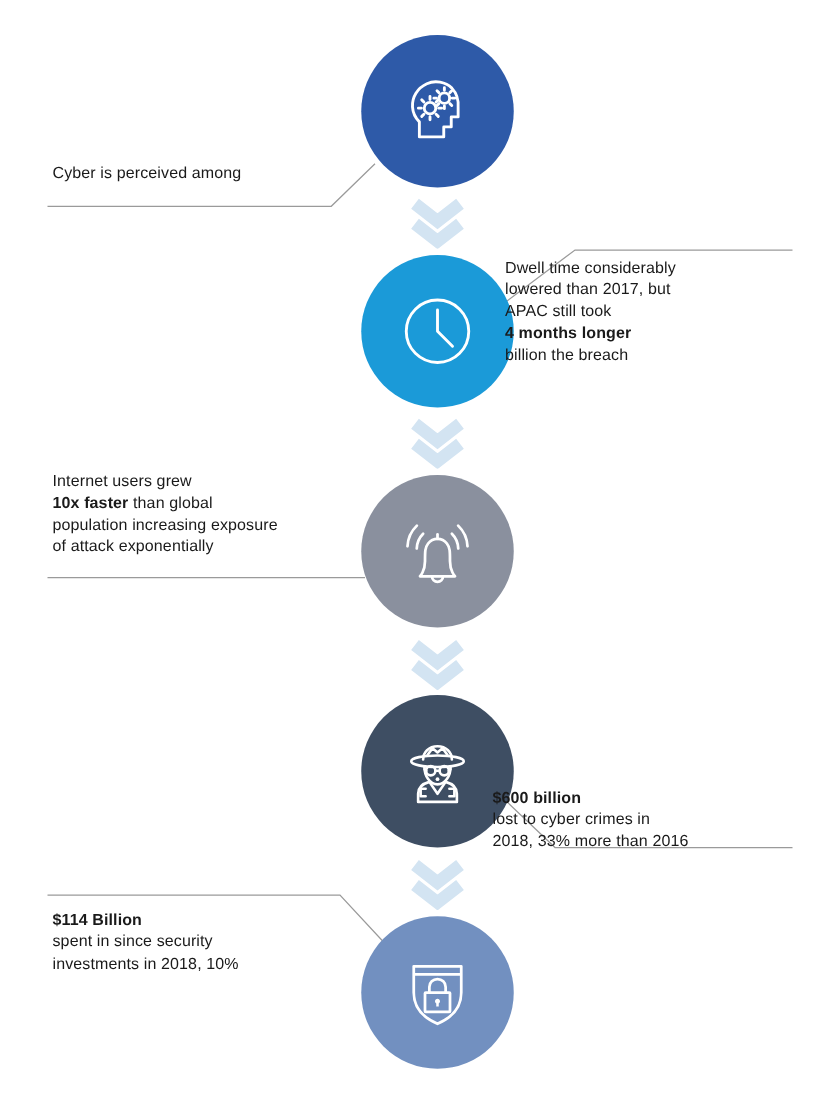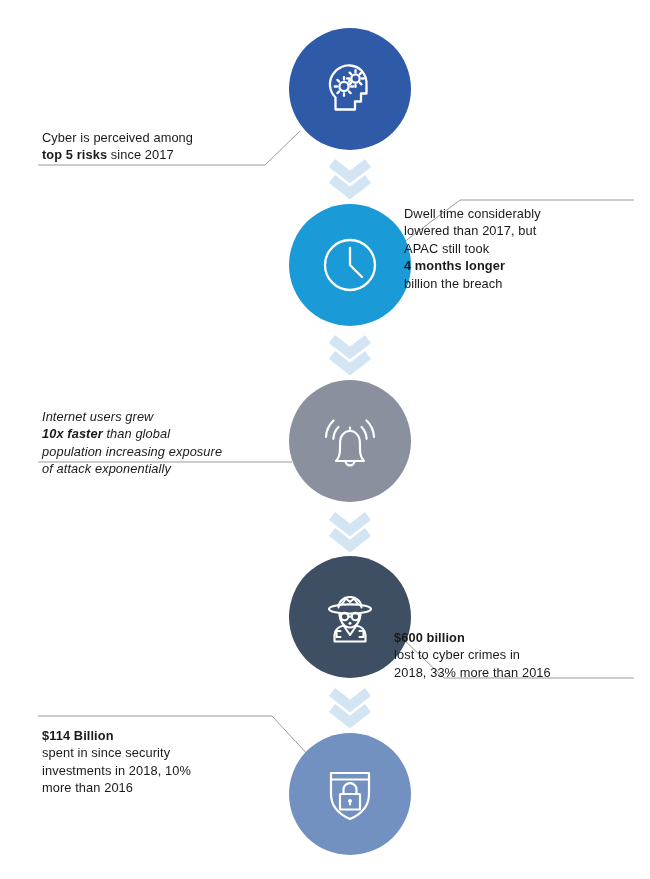--- a/index.html
+++ b/index.html
@@ -181,44 +181,42 @@
         <rect x="22" y="32" width="20" height="15.5" rx="0.6"></rect>
         <path d="M32 37 C30.9 37 30 37.9 30 39 C30 39.8 30.4 40.4 31 40.7
                  L31 43.2 L33 43.2 L33 40.7 C33.6 40.4 34 39.8 34 39
                  C34 37.9 33.1 37 32 37 Z" fill="#ffffff" stroke="none"></path>
       </svg>
     </span>
   </div>
 
   <div class="textblock tb-left" id="cb-0" style="left:42px; top:129px; width:220px;">
       <div><span>Cyber is perceived among</span></div>
-      <div><b>top 5 risks</b><span> since 2017</span></div>
     </div>
 
   <div class="textblock tb-right" id="cb-1" style="left:404px; top:205px; width:228px;">
       <div><span>Dwell time considerably</span></div>
       <div><span>lowered than 2017, but</span></div>
       <div><span>APAC still took</span></div>
       <div><b>4 months longer</b></div>
       <div><span>billion the breach</span></div>
     </div>
 
-  <div class="textblock tb-left" id="cb-2" style="left:42px; top:408px; width:250px;font-style:italic;">
+  <div class="textblock tb-left" id="cb-2" style="left:42px; top:376px; width:250px;">
       <div><span>Internet users grew</span></div>
       <div><b>10x faster</b><span> than  global</span></div>
       <div><span>population increasing exposure</span></div>
       <div><span>of attack exponentially</span></div>
     </div>
 
   <div class="textblock tb-right" id="cb-3" style="left:394px; top:629px; width:238px;">
       <div><b>$600 billion</b></div>
       <div><span>lost to cyber crimes in</span></div>
       <div><span>2018, 33% more than 2016</span></div>
     </div>
 
   <div class="textblock tb-left" id="cb-4" style="left:42px; top:727px; width:240px;">
       <div><b>$114 Billion</b></div>
       <div><span>spent in since security</span></div>
       <div><span>investments in 2018, 10%</span></div>
-      <div><span>more than 2016</span></div>
     </div>
 
 </div>
 
 </body></html>

